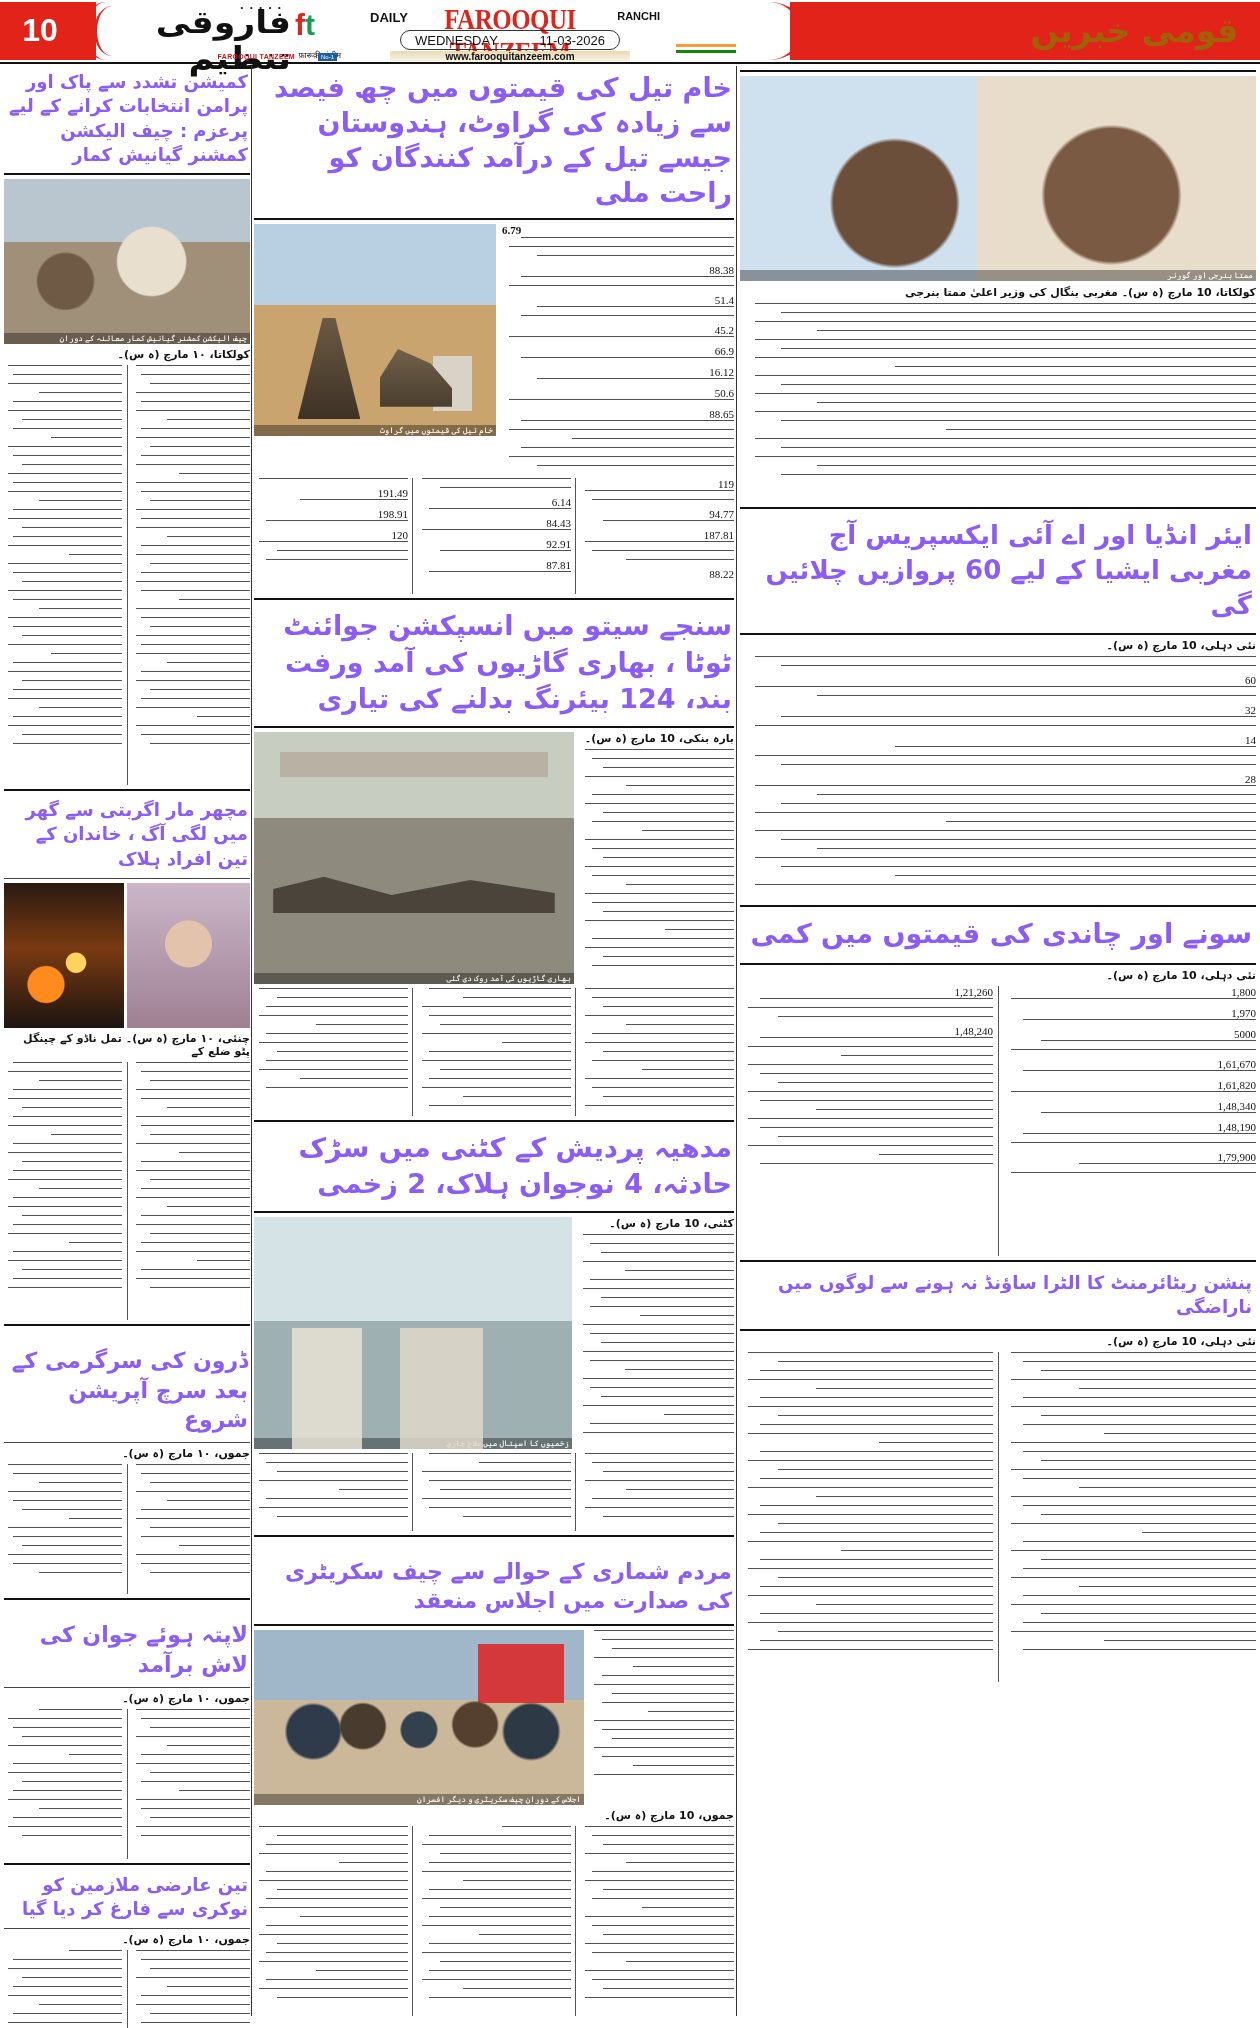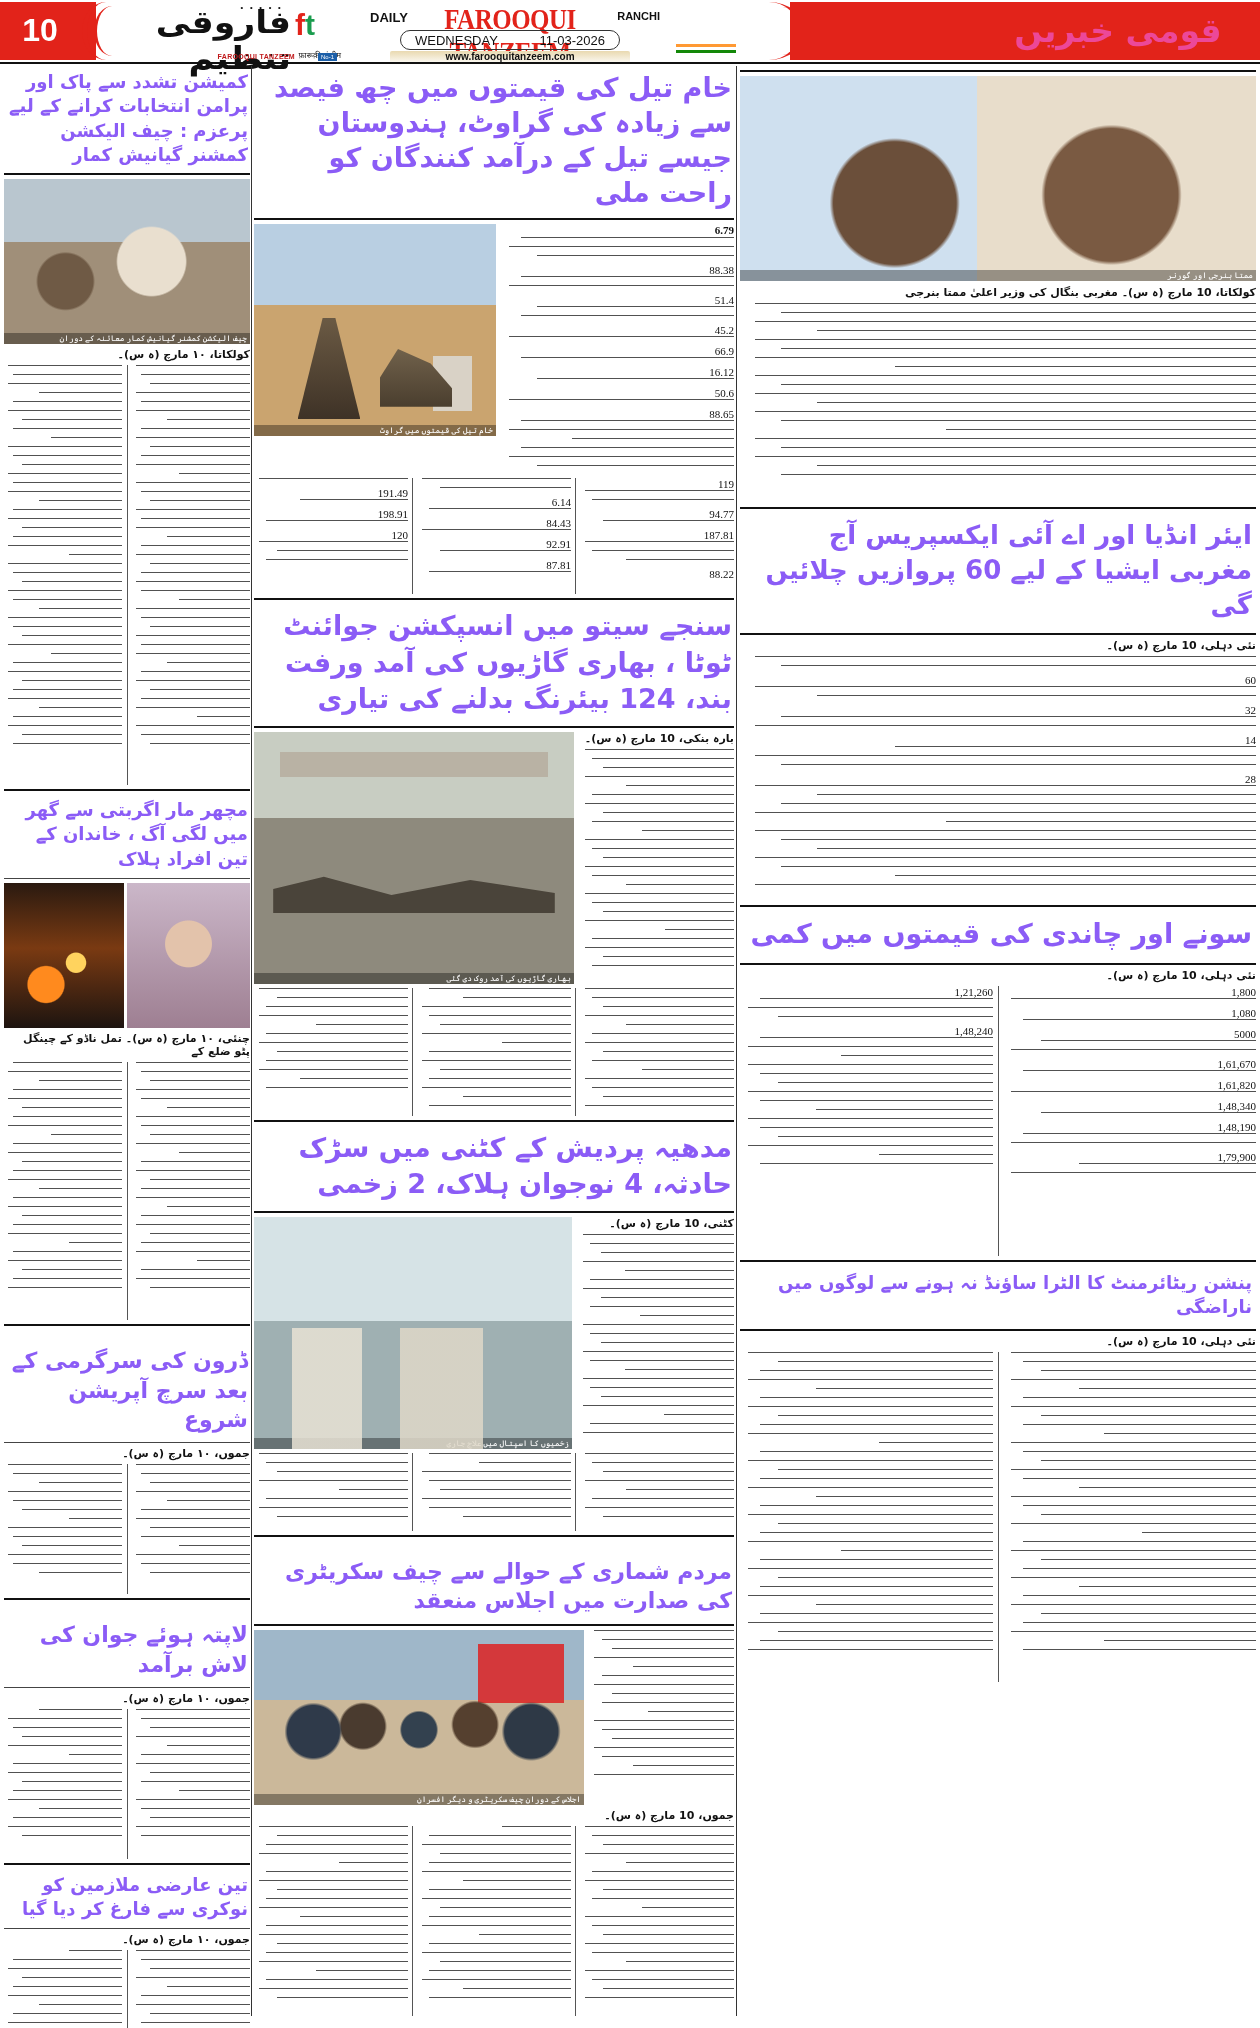--- a/index.html
+++ b/index.html
@@ -54,23 +54,23 @@
      font-family:"Liberation Sans",sans-serif; font-size:10px; font-weight:bold;
      background:linear-gradient(#e9d9b0,#fff); border-radius:2px; }
   .flagbar{ position:absolute; left:676px; top:44px; width:60px; height:11px; }
   .flagbar div{ height:3px; }
 
   .mast-red-r{ position:absolute; right:0; top:2px; width:470px; height:58px; background:#e2231a; }
   .mast-swoosh{ position:absolute; right:455px; top:2px; width:60px; height:58px;
      border-right:6px solid #e2231a; border-radius:0 60% 60% 0/0 50% 50% 0; }
   .mast-swoosh2{ position:absolute; right:452px; top:7px; width:42px; height:48px;
      border-right:3px solid #e2231a; border-radius:0 60% 60% 0/0 50% 50% 0; }
-  .qaumi{ position:absolute; right:22px; top:4px; width:240px; height:54px; color:#ec4899;
+  .qaumi{ position:absolute; right:22px; top:4px; width:240px; height:54px; color:#a16207;
      font-family:"DejaVu Sans",sans-serif; font-size:33px; font-weight:bold; direction:rtl;
-     text-align:center; line-height:54px; }
+     line-height:54px; }
 
   .rule-top{ position:absolute; left:0; top:62px; width:1260px; height:2px; background:#111; }
 
   
   .col-left{ position:absolute; left:4px; top:66px; width:246px; height:1958px; }
   .col-mid{ position:absolute; left:254px; top:66px; width:480px; height:1958px; }
   .col-right{ position:absolute; left:740px; top:66px; width:516px; height:1958px; }
 
   .vline{ position:absolute; top:66px; width:1px; height:1950px; background:#333; }
 
@@ -477,21 +477,21 @@
     <div class="hrule"></div>
 
     <div style="display:flex;gap:6px;margin:4px 0 4px;">
       <div class="photo ph-oil" style="width:242px;height:212px;">
         <div class="rig"></div>
           <div class="tank"></div>
           <div class="pump"></div>
         <div class="cap">خام تیل کی قیمتوں میں گراوٹ</div>
       </div>
       <div style="flex:1;" class="body">
-        <div style="direction:rtl;text-align:right;font-size:11px;font-weight:bold;font-family:'DejaVu Sans',sans-serif;">
+        <div style="direction:rtl;text-align:left;font-size:11px;font-weight:bold;font-family:'DejaVu Sans',sans-serif;">
           <span class="num">6.79</span>
         </div>
         <div class="ln s92"></div>
           <div class="ln s97"></div>
           <div class="ln s85"></div>
         <div style="direction:rtl;text-align:right;font-size:11px;" class="num">88.38</div>
         <div class="ln s92"></div>
           <div class="ln s97"></div>
         <div style="direction:rtl;text-align:right;font-size:11px;" class="num">51.4</div>
         <div class="ln s85"></div>
@@ -849,21 +849,21 @@
         <div class="ln s97"></div>
     </div>
     <div class="hrule"></div>
 
     <div class="hl big" style="padding:5px 4px 6px;font-size:27px;">سونے اور چاندی کی قیمتوں میں کمی</div>
     <div class="hrule"></div>
     <div class="dateline">نئی دہلی، 10 مارچ (ہ س)۔</div>
     <div class="body two" style="height:270px;">
       <div style="direction:rtl;text-align:right;font-size:11px;" class="num">1,800</div>
       <div class="ln s97"></div>
-      <div style="direction:rtl;text-align:right;font-size:11px;" class="num">1,080</div>
+      <div style="direction:rtl;text-align:right;font-size:11px;" class="num">1,970</div>
       <div class="ln s92"></div>
       <div style="direction:rtl;text-align:right;font-size:11px;" class="num">5000</div>
       <div class="ln s85"></div>
         <div class="ln s97"></div>
       <div style="direction:rtl;text-align:right;font-size:11px;" class="num">1,61,670</div>
       <div class="ln s92"></div>
       <div style="direction:rtl;text-align:right;font-size:11px;" class="num">1,61,820</div>
       <div class="ln s97"></div>
       <div style="direction:rtl;text-align:right;font-size:11px;" class="num">1,48,340</div>
       <div class="ln s85"></div>

